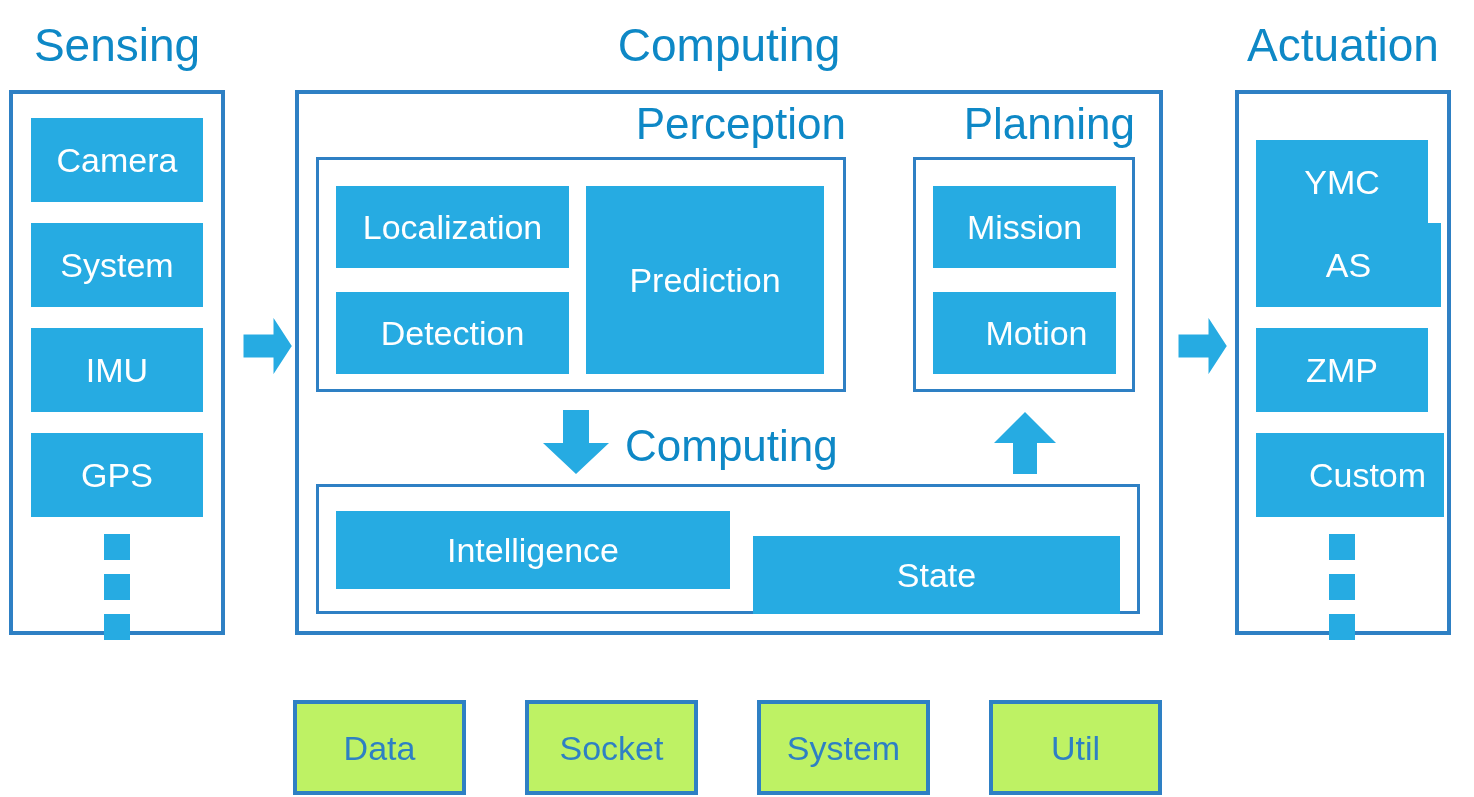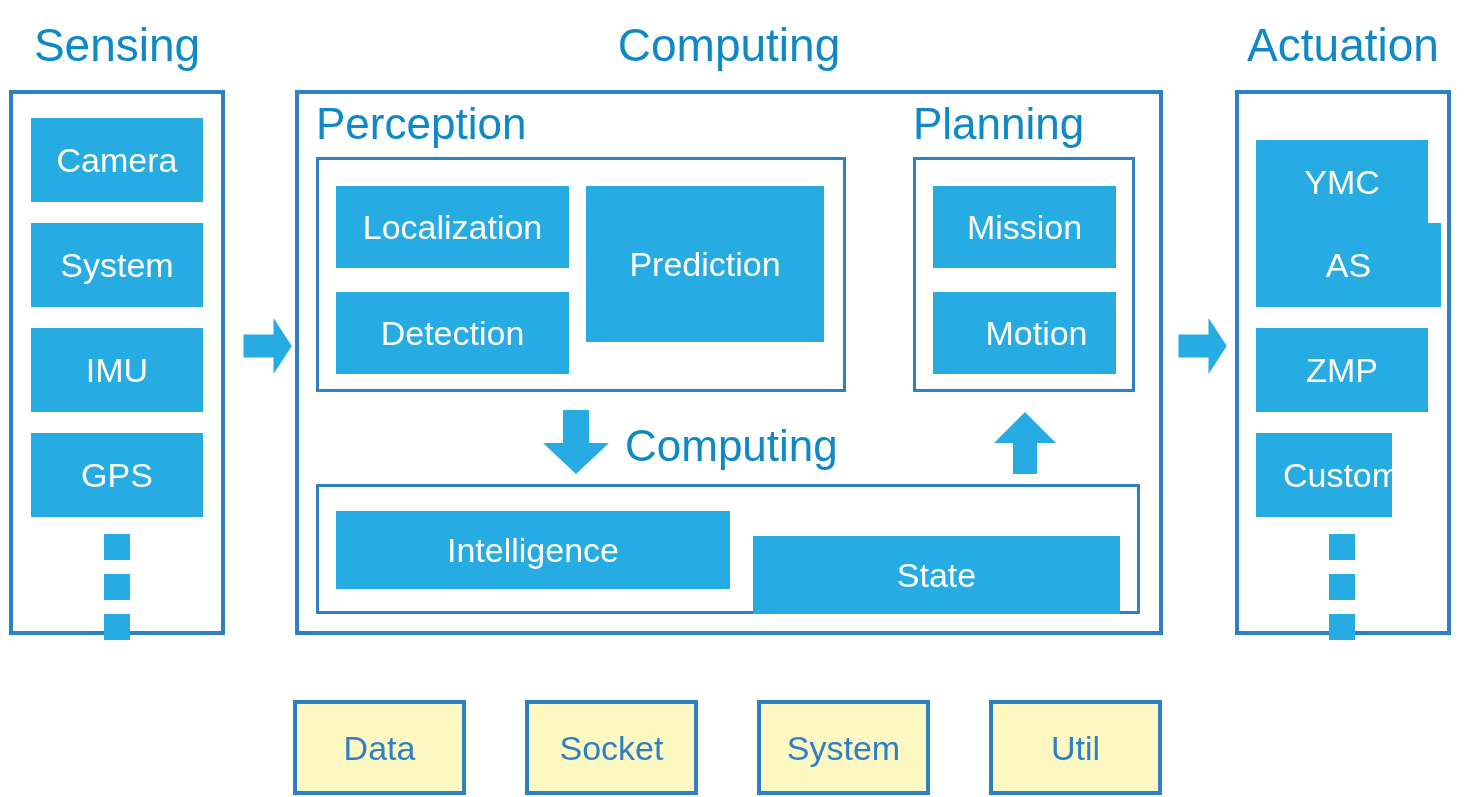--- a/index.html
+++ b/index.html
@@ -60,21 +60,21 @@
     white-space: nowrap;
   }
 
   
   .group-title {
     position: absolute;
     color: #0E88C6;
     font-size: 44px;
     line-height: 1;
     white-space: nowrap;
-    text-align: left;
+    text-align: right;
   }
 
   
   .dots {
     position: absolute;
     display: flex;
     flex-direction: column;
     gap: 14px;
     align-items: center;
   }
@@ -87,21 +87,21 @@
 
   
   .arrow {
     position: absolute;
     display: block;
   }
 
   
   .util-box {
     position: absolute;
-    background: #fef9c3;
+    background: #bef264;
     border: 4px solid #2E80C4;
     box-sizing: border-box;
     display: flex;
     align-items: center;
     justify-content: center;
     color: #2E80C4;
     font-size: 34px;
     line-height: 1;
     white-space: nowrap;
   }
@@ -133,21 +133,21 @@
   <div class="section-title" style="left:295px; top:22px; width:868px;">Computing</div>
 
   <div class="panel" style="left:295px; top:90px; width:868px; height:545px;"></div>
 
   <div class="group-title" style="left:316px; top:102px; width:530px;">Perception</div>
 
   <div class="group-box" style="left:316px; top:157px; width:530px; height:235px;"></div>
 
   <div class="chip" style="left:336px; top:186px; width:233px; height:82px;">Localization</div>
   <div class="chip" style="left:336px; top:292px; width:233px; height:82px;">Detection</div>
-  <div class="chip" style="left:586px; top:186px; width:238px; height:156px;">Prediction</div>
+  <div class="chip" style="left:586px; top:186px; width:238px; height:188px;">Prediction</div>
 
   <div class="group-title" style="left:913px; top:102px; width:222px;">Planning</div>
 
   <div class="group-box" style="left:913px; top:157px; width:222px; height:235px;"></div>
 
   <div class="chip" style="left:933px; top:186px; width:183px; height:82px;">Mission</div>
   <div class="chip" style="left:933px; top:292px; width:183px; height:82px;padding-left:24px;">Motion</div>
 
   <svg class="arrow" style="left:541px; top:410px;" width="70" height="66" viewBox="0 0 70 66">
     <polygon points="22,0 48,0 48,33 68,33 35,64 2,33 22,33" fill="#26ABE2"></polygon>
@@ -168,21 +168,21 @@
     <polygon points="4,33 34,33 34,8 60,48 34,88 34,63 4,63" fill="#26ABE2" stroke="#ffffff" stroke-width="7" stroke-linejoin="miter"></polygon>
   </svg>
 
   <div class="section-title" style="left:1235px; top:22px; width:216px;">Actuation</div>
 
   <div class="panel" style="left:1235px; top:90px; width:216px; height:545px;"></div>
 
   <div class="chip" style="left:1256px; top:118px; width:172px; height:84px;margin-top:22px;">YMC</div>
   <div class="chip" style="left:1256px; top:223px; width:185px; height:84px;">AS</div>
   <div class="chip" style="left:1256px; top:328px; width:172px; height:84px;">ZMP</div>
-  <div class="chip" style="left:1256px; top:433px; width:136px; height:84px;padding-left:35px;">Custom</div>
+  <div class="chip" style="left:1256px; top:433px; width:188px; height:84px;padding-left:35px;">Custom</div>
 
   <div class="dots" style="left:1329px; top:534px;">
     <i></i>
     <i></i>
     <i></i>
   </div>
 
   <div class="util-box" style="left:293px; top:700px; width:173px; height:95px;">Data</div>
   <div class="util-box" style="left:525px; top:700px; width:173px; height:95px;">Socket</div>
   <div class="util-box" style="left:757px; top:700px; width:173px; height:95px;">System</div>

